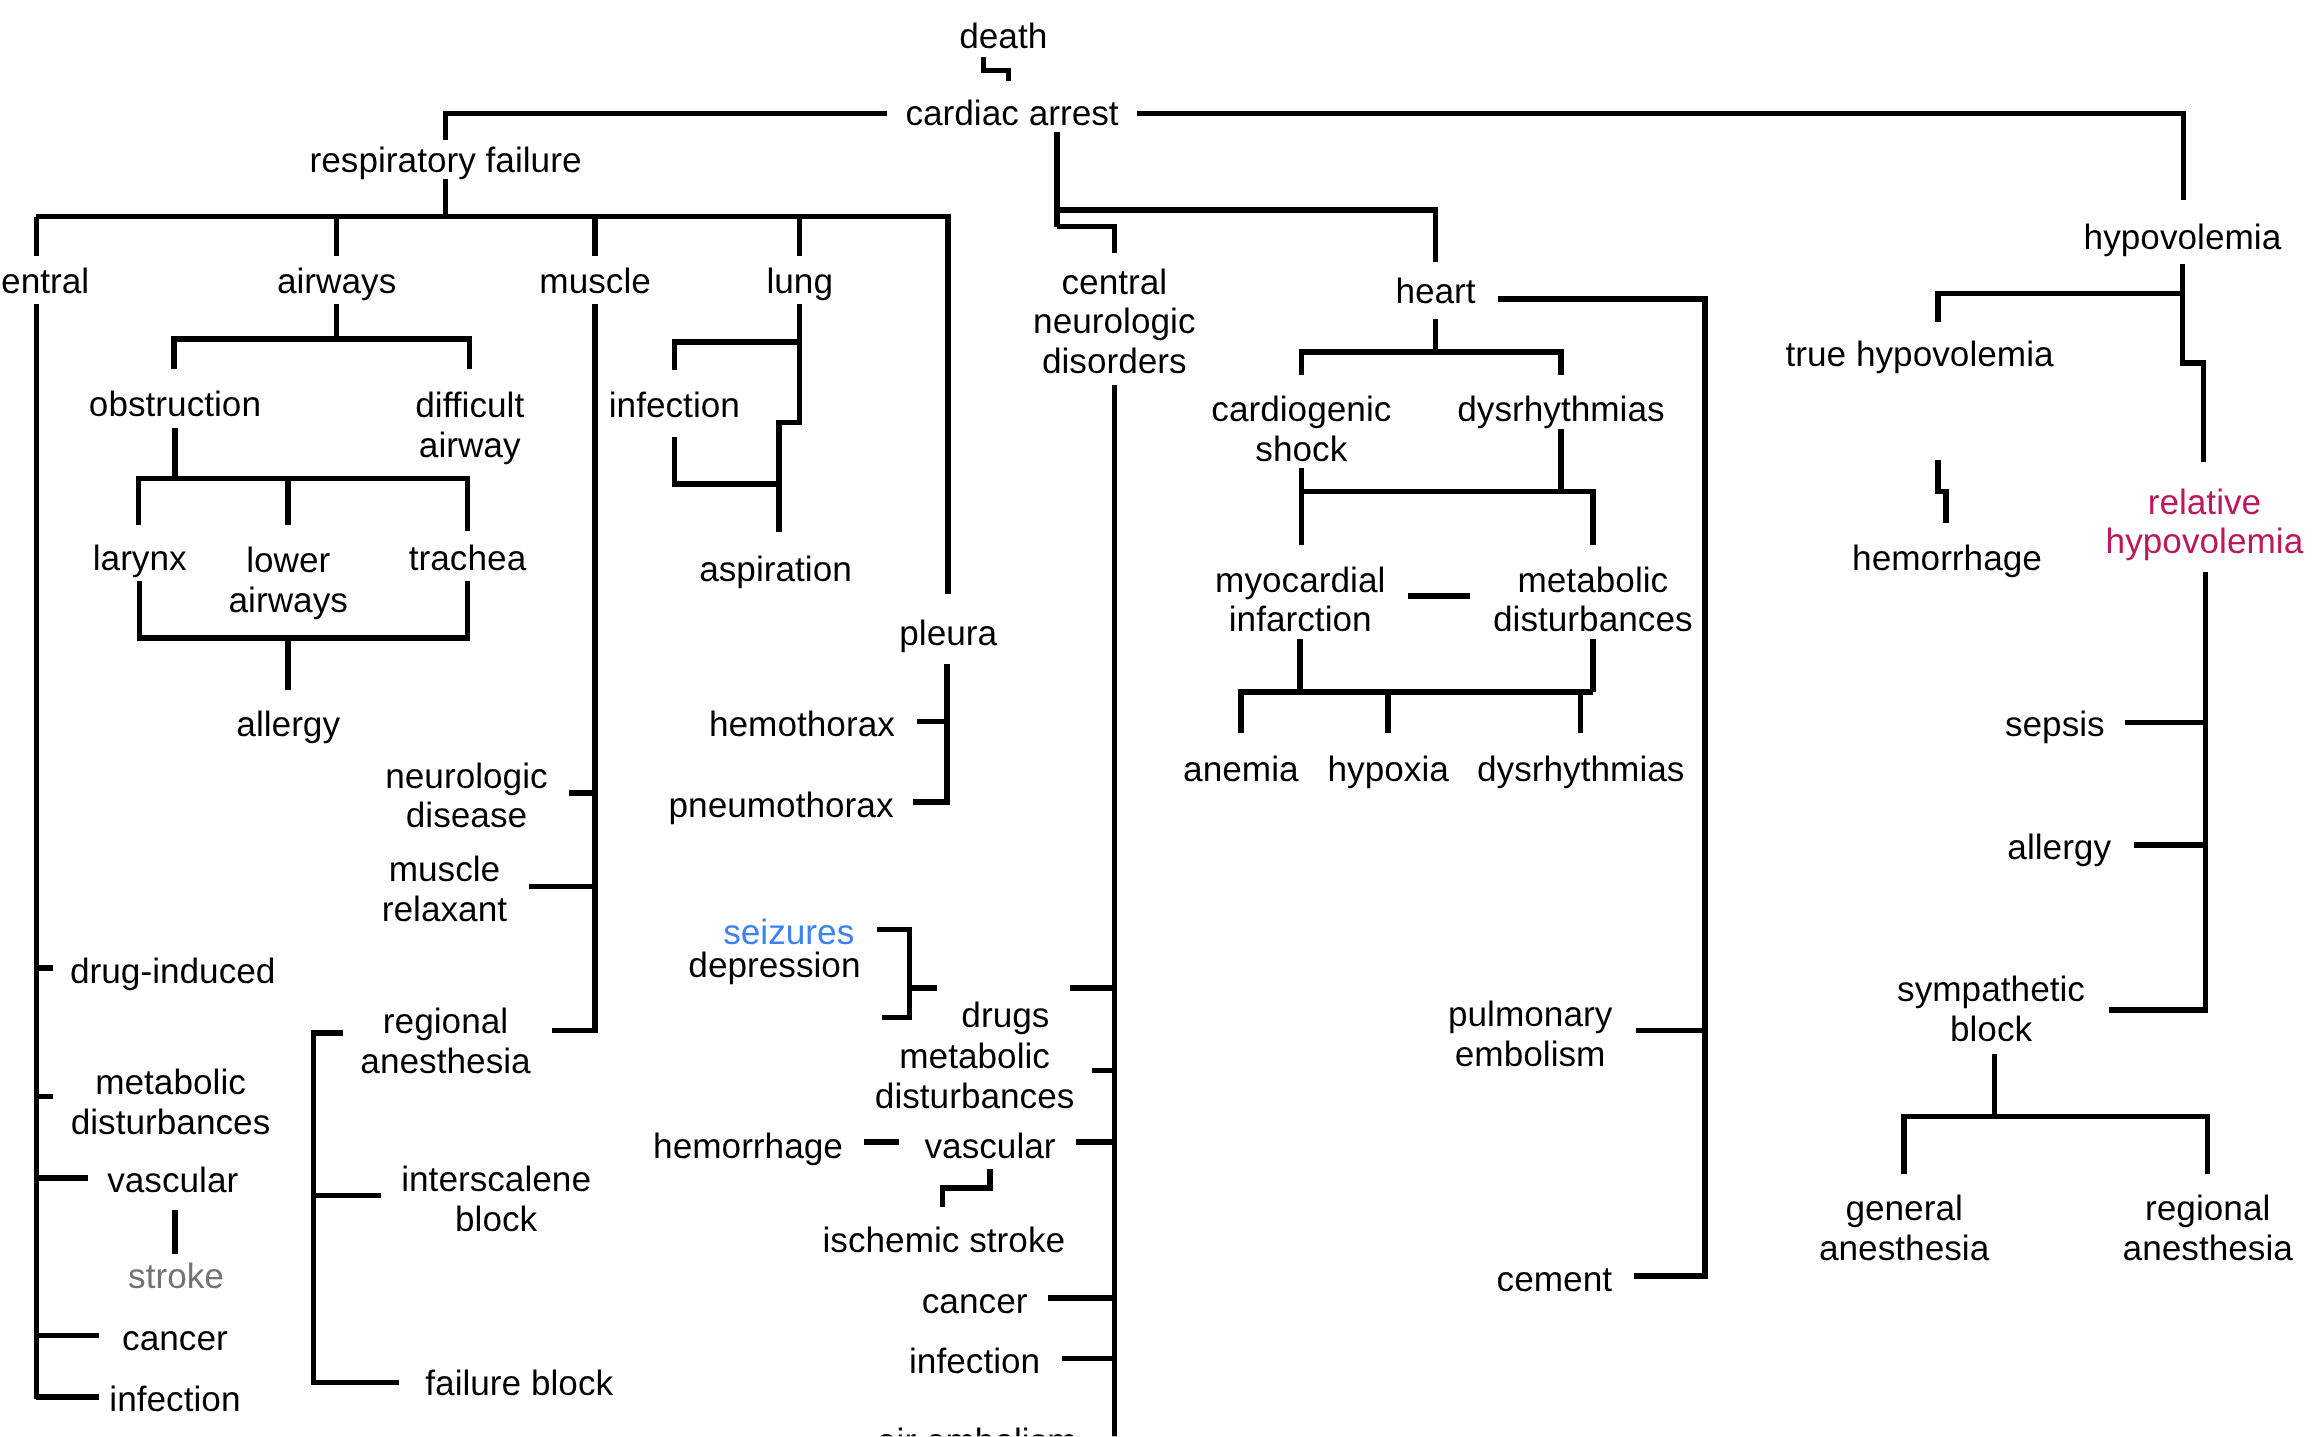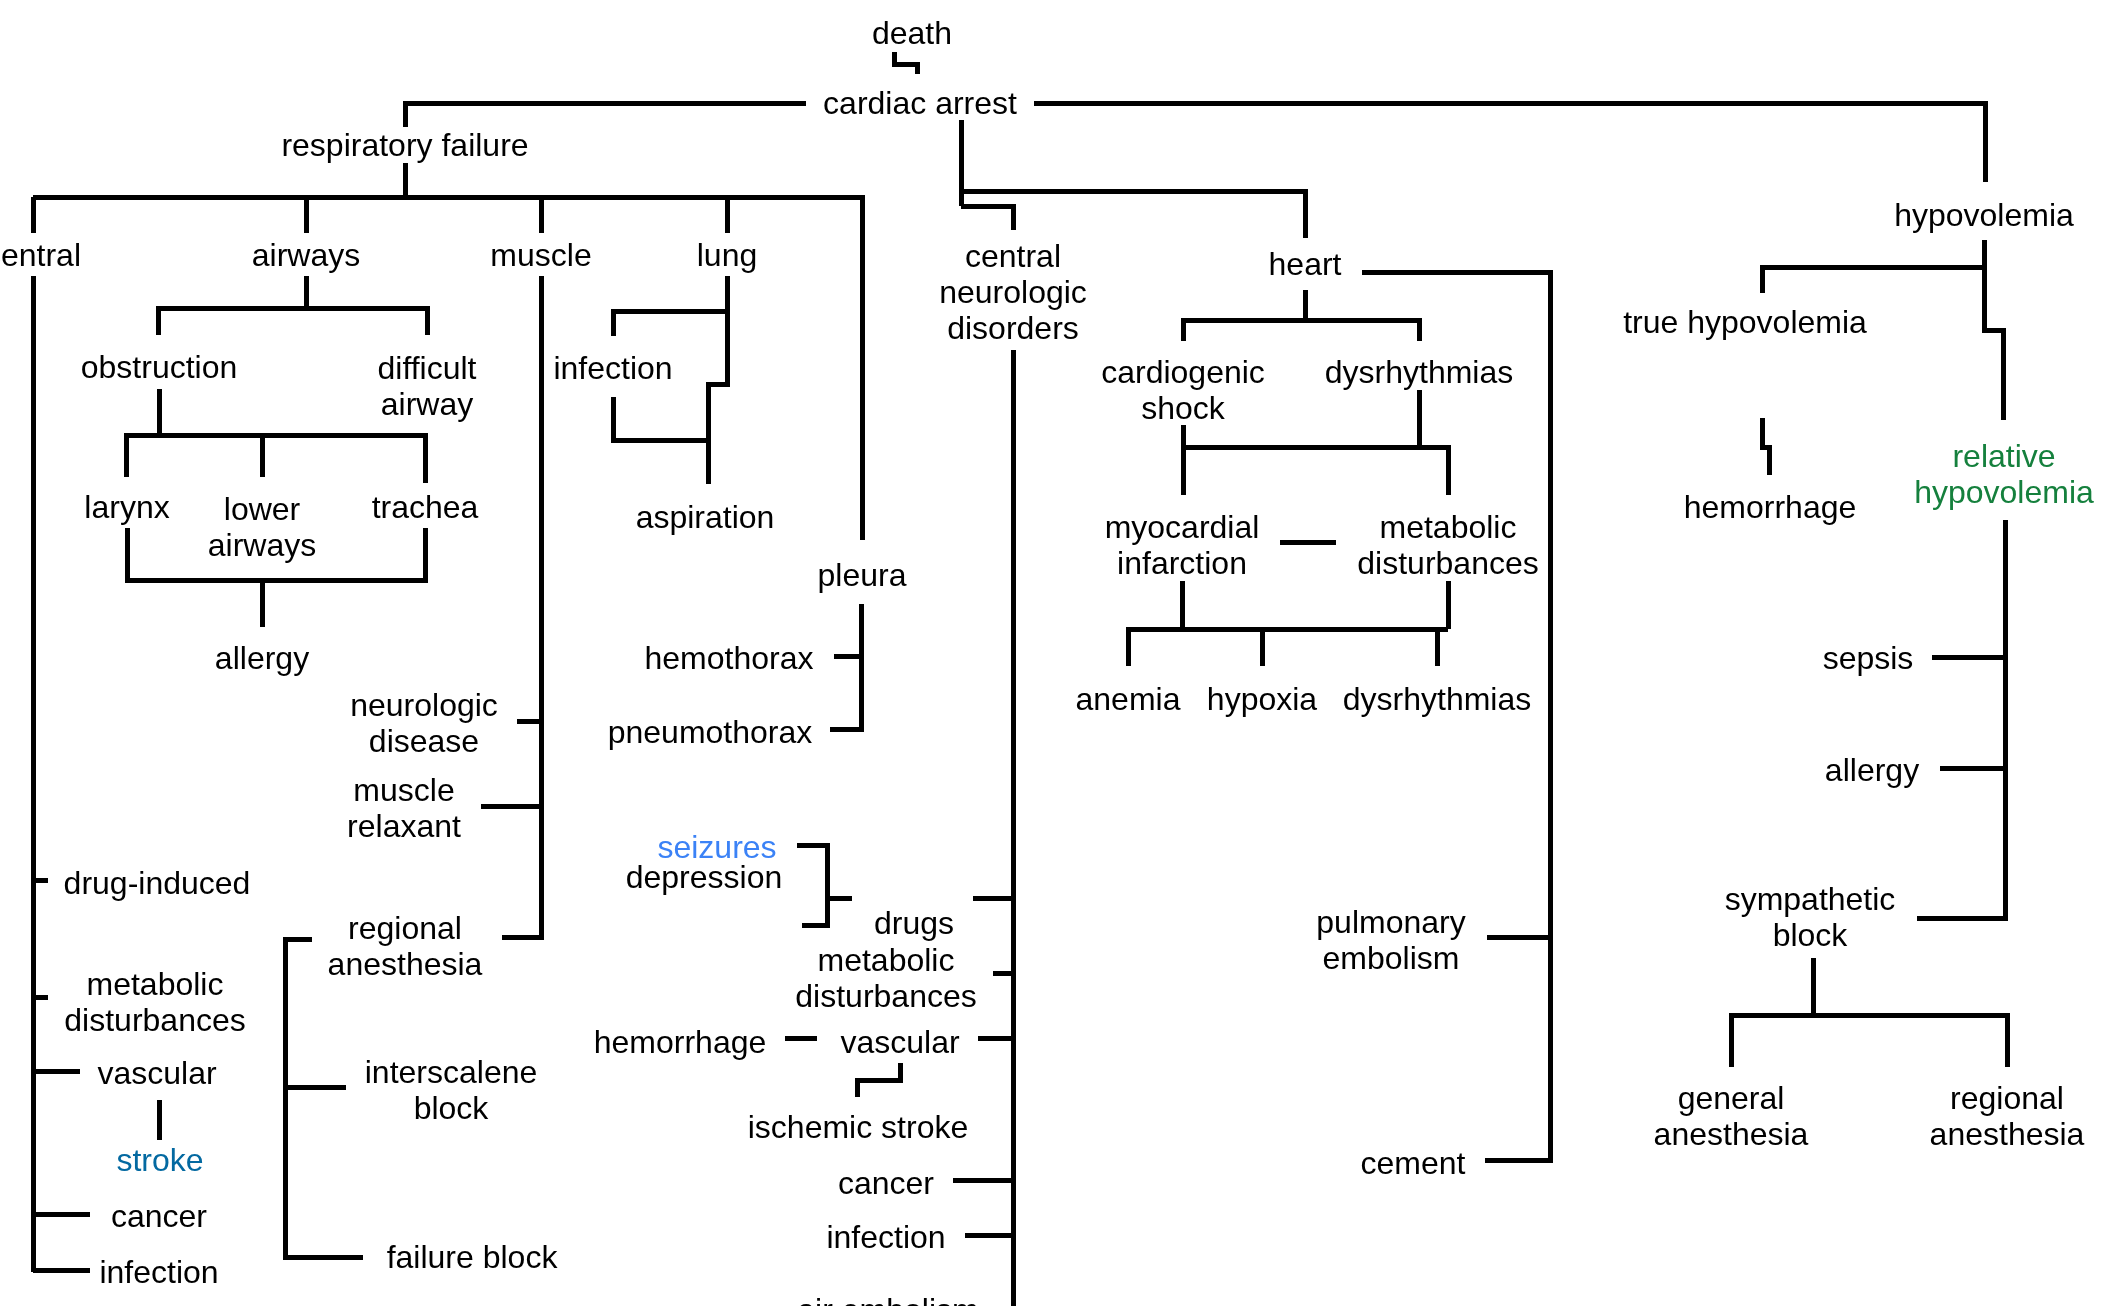--- a/index.html
+++ b/index.html
@@ -136,21 +136,21 @@
 relaxant</div>
       <div class="node" style="left: 405px; top: 946px; color: rgb(0, 0, 0);">regional
 anesthesia</div>
       <div class="node" style="left: 451px; top: 1090px; color: rgb(0, 0, 0);">interscalene
 block</div>
       <div class="node" style="left: 472px; top: 1257px; color: rgb(0, 0, 0);">failure block</div>
       <div class="node" style="left: 157px; top: 883px; color: rgb(0, 0, 0);">drug-induced</div>
       <div class="node" style="left: 155px; top: 1002px; color: rgb(0, 0, 0);">metabolic
 disturbances</div>
       <div class="node" style="left: 157px; top: 1073px; color: rgb(0, 0, 0);">vascular</div>
-      <div class="node" style="left: 160px; top: 1160px; color: #0369a1;">stroke</div>
+      <div class="node" style="left: 160px; top: 1160px; color: #737373;">stroke</div>
       <div class="node" style="left: 159px; top: 1216px; color: rgb(0, 0, 0);">cancer</div>
       <div class="node" style="left: 159px; top: 1272px; color: rgb(0, 0, 0);">infection</div>
       <div class="node" style="left: 1013px; top: 292px; color: rgb(0, 0, 0);">central
 neurologic
 disorders</div>
       <div class="node" style="left: 717px; top: 847px; color: #3b82f6;">seizures</div>
       <div class="node" style="left: 704px; top: 877px; color: rgb(0, 0, 0);">depression</div>
       <div class="node" style="left: 914px; top: 903px; color: rgb(0, 0, 0); margin-top: 20px;">drugs</div>
       <div class="node" style="left: 886px; top: 978px; color: rgb(0, 0, 0);">metabolic
 disturbances</div>
@@ -170,21 +170,21 @@
 disturbances</div>
       <div class="node" style="left: 1128px; top: 699px; color: rgb(0, 0, 0);">anemia</div>
       <div class="node" style="left: 1262px; top: 699px; color: rgb(0, 0, 0);">hypoxia</div>
       <div class="node" style="left: 1437px; top: 699px; color: rgb(0, 0, 0);">dysrhythmias</div>
       <div class="node" style="left: 1391px; top: 940px; color: rgb(0, 0, 0);">pulmonary
 embolism</div>
       <div class="node" style="left: 1413px; top: 1163px; color: rgb(0, 0, 0); text-align: center;">cement</div>
       <div class="node" style="left: 1984px; top: 215px; color: rgb(0, 0, 0);">hypovolemia</div>
       <div class="node" style="left: 1745px; top: 322px; color: rgb(0, 0, 0);">true hypovolemia</div>
       <div class="node" style="left: 1770px; top: 507px; color: rgb(0, 0, 0);">hemorrhage</div>
-      <div class="node" style="left: 2004px; top: 474px; color: #15803d;">relative
+      <div class="node" style="left: 2004px; top: 474px; color: #be185d;">relative
 hypovolemia</div>
       <div class="node" style="left: 1868px; top: 658px; color: rgb(0, 0, 0);">sepsis</div>
       <div class="node" style="left: 1872px; top: 770px; color: rgb(0, 0, 0);">allergy</div>
       <div class="node" style="left: 1810px; top: 917px; color: rgb(0, 0, 0);">sympathetic
 block</div>
       <div class="node" style="left: 1731px; top: 1116px; color: rgb(0, 0, 0);">general
 anesthesia</div>
       <div class="node" style="left: 2007px; top: 1116px; color: rgb(0, 0, 0);">regional
 anesthesia</div>
     </div>

